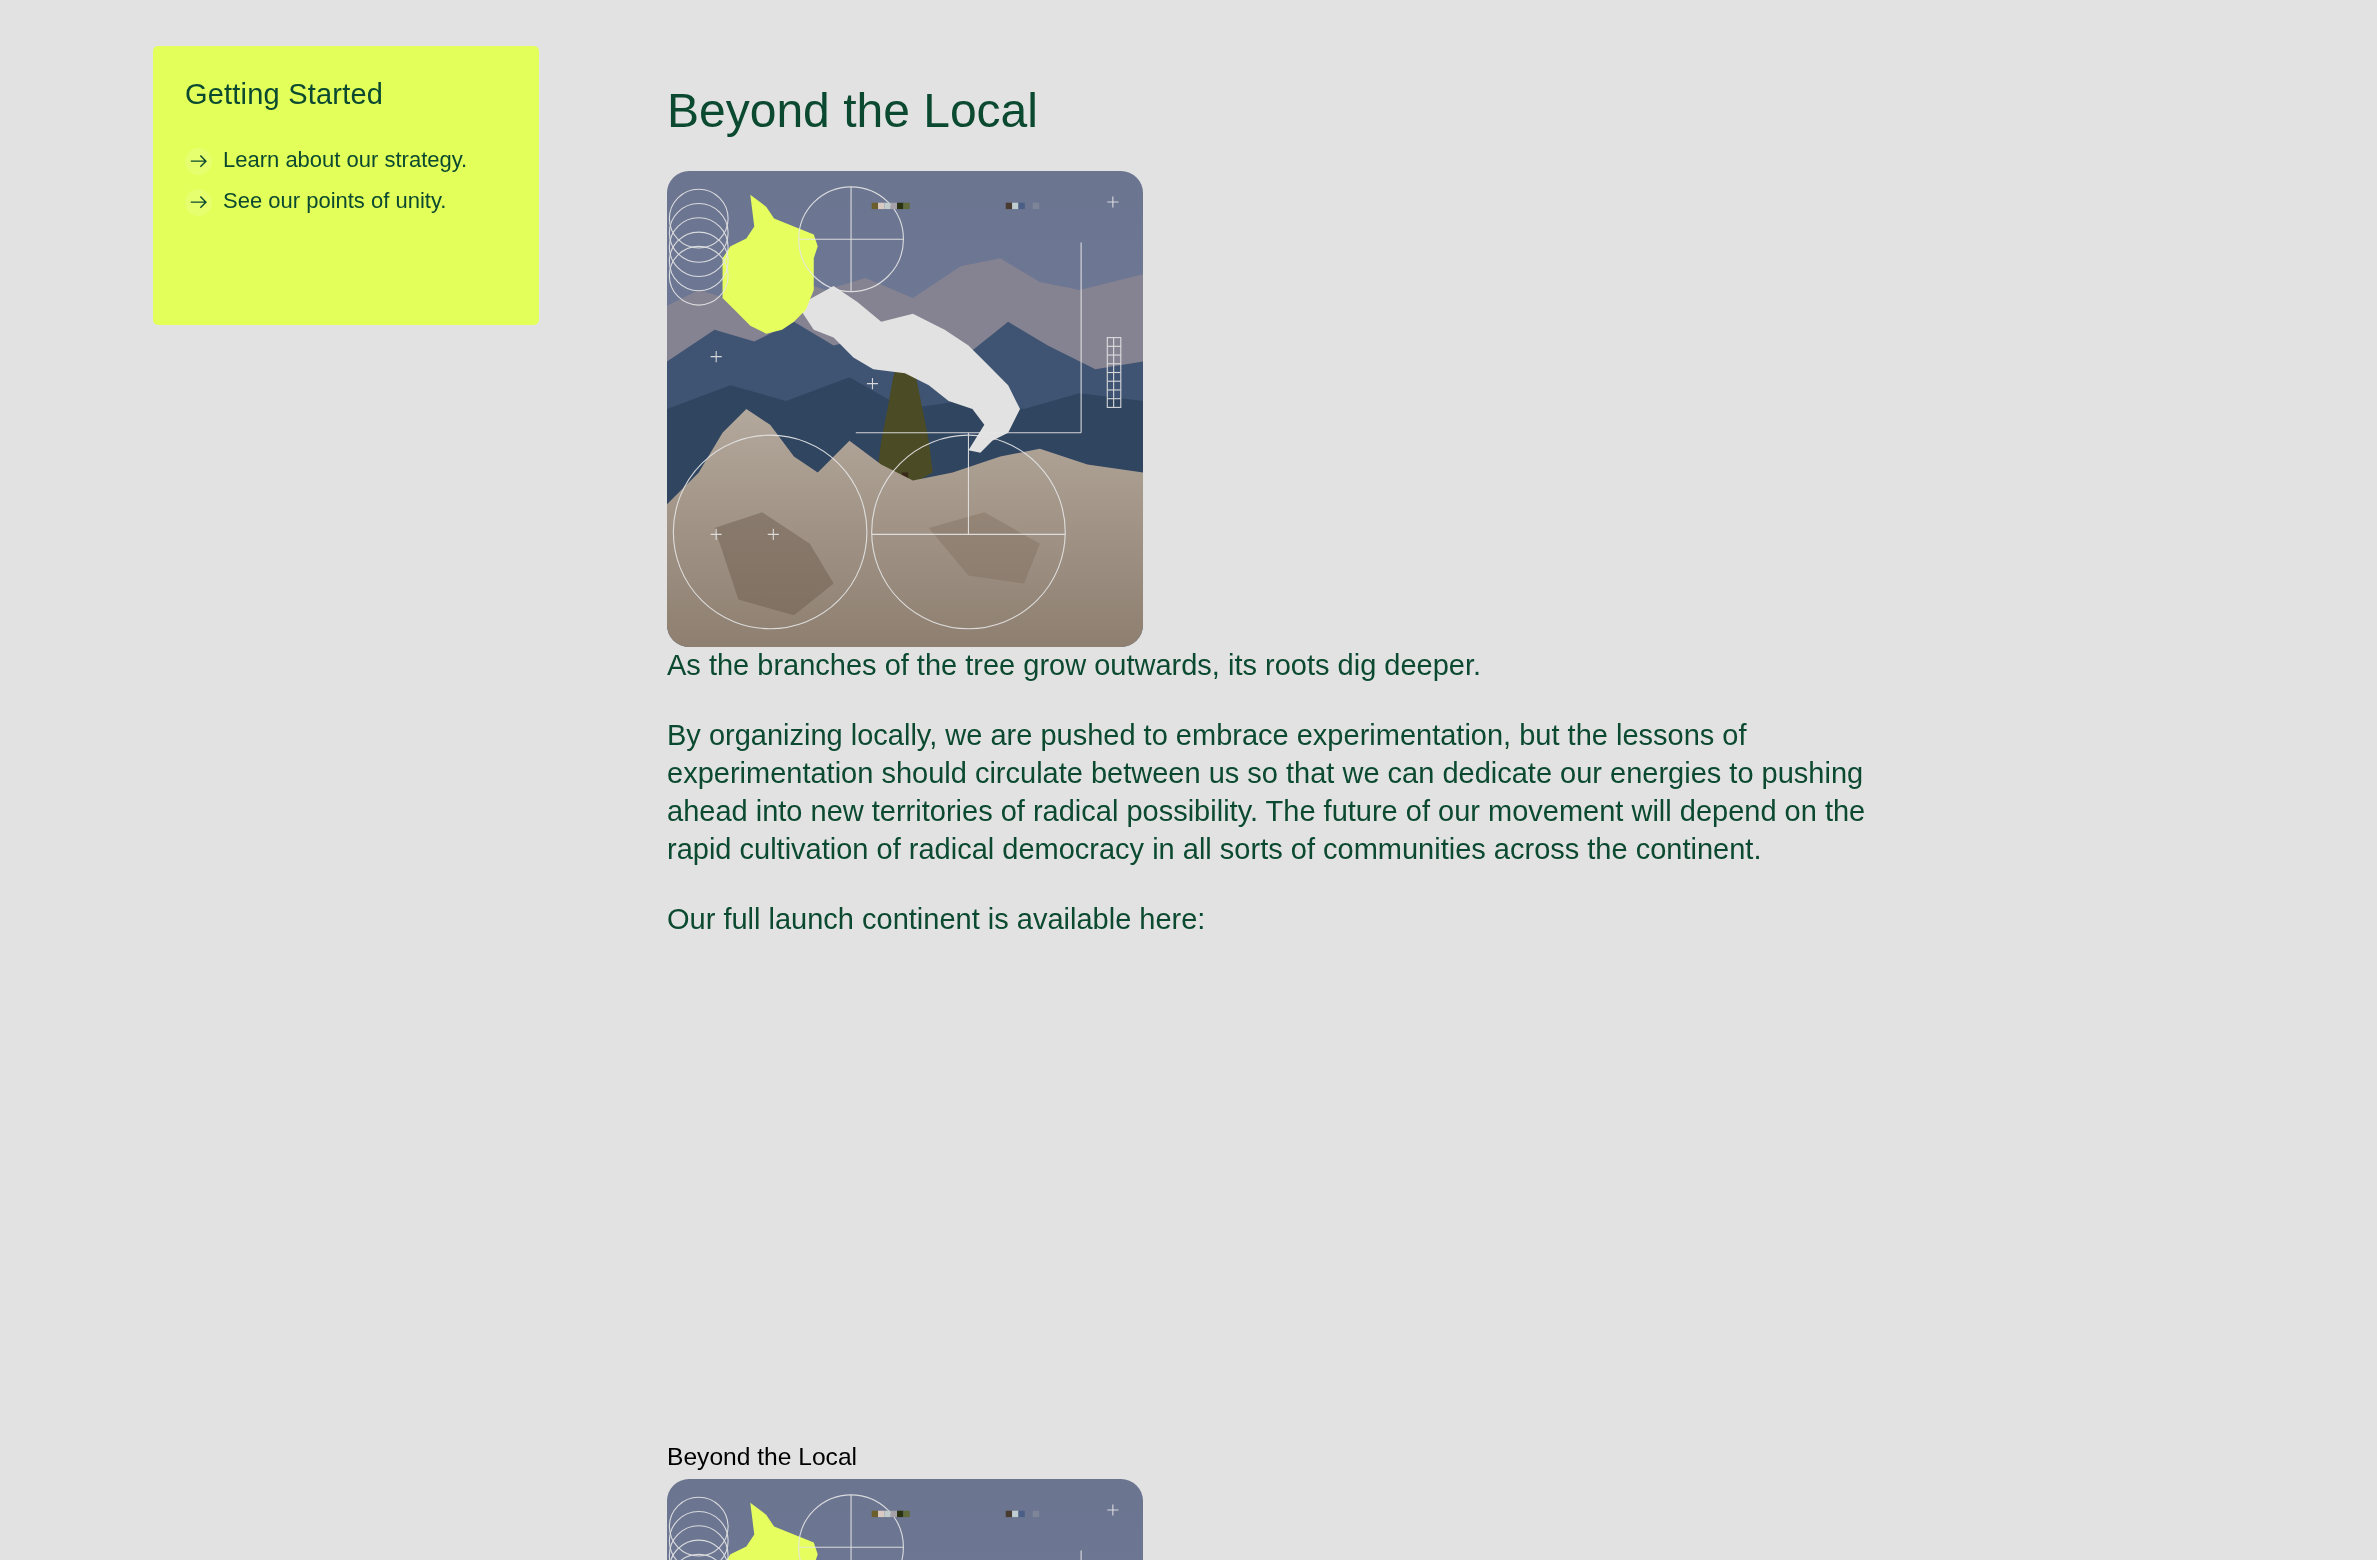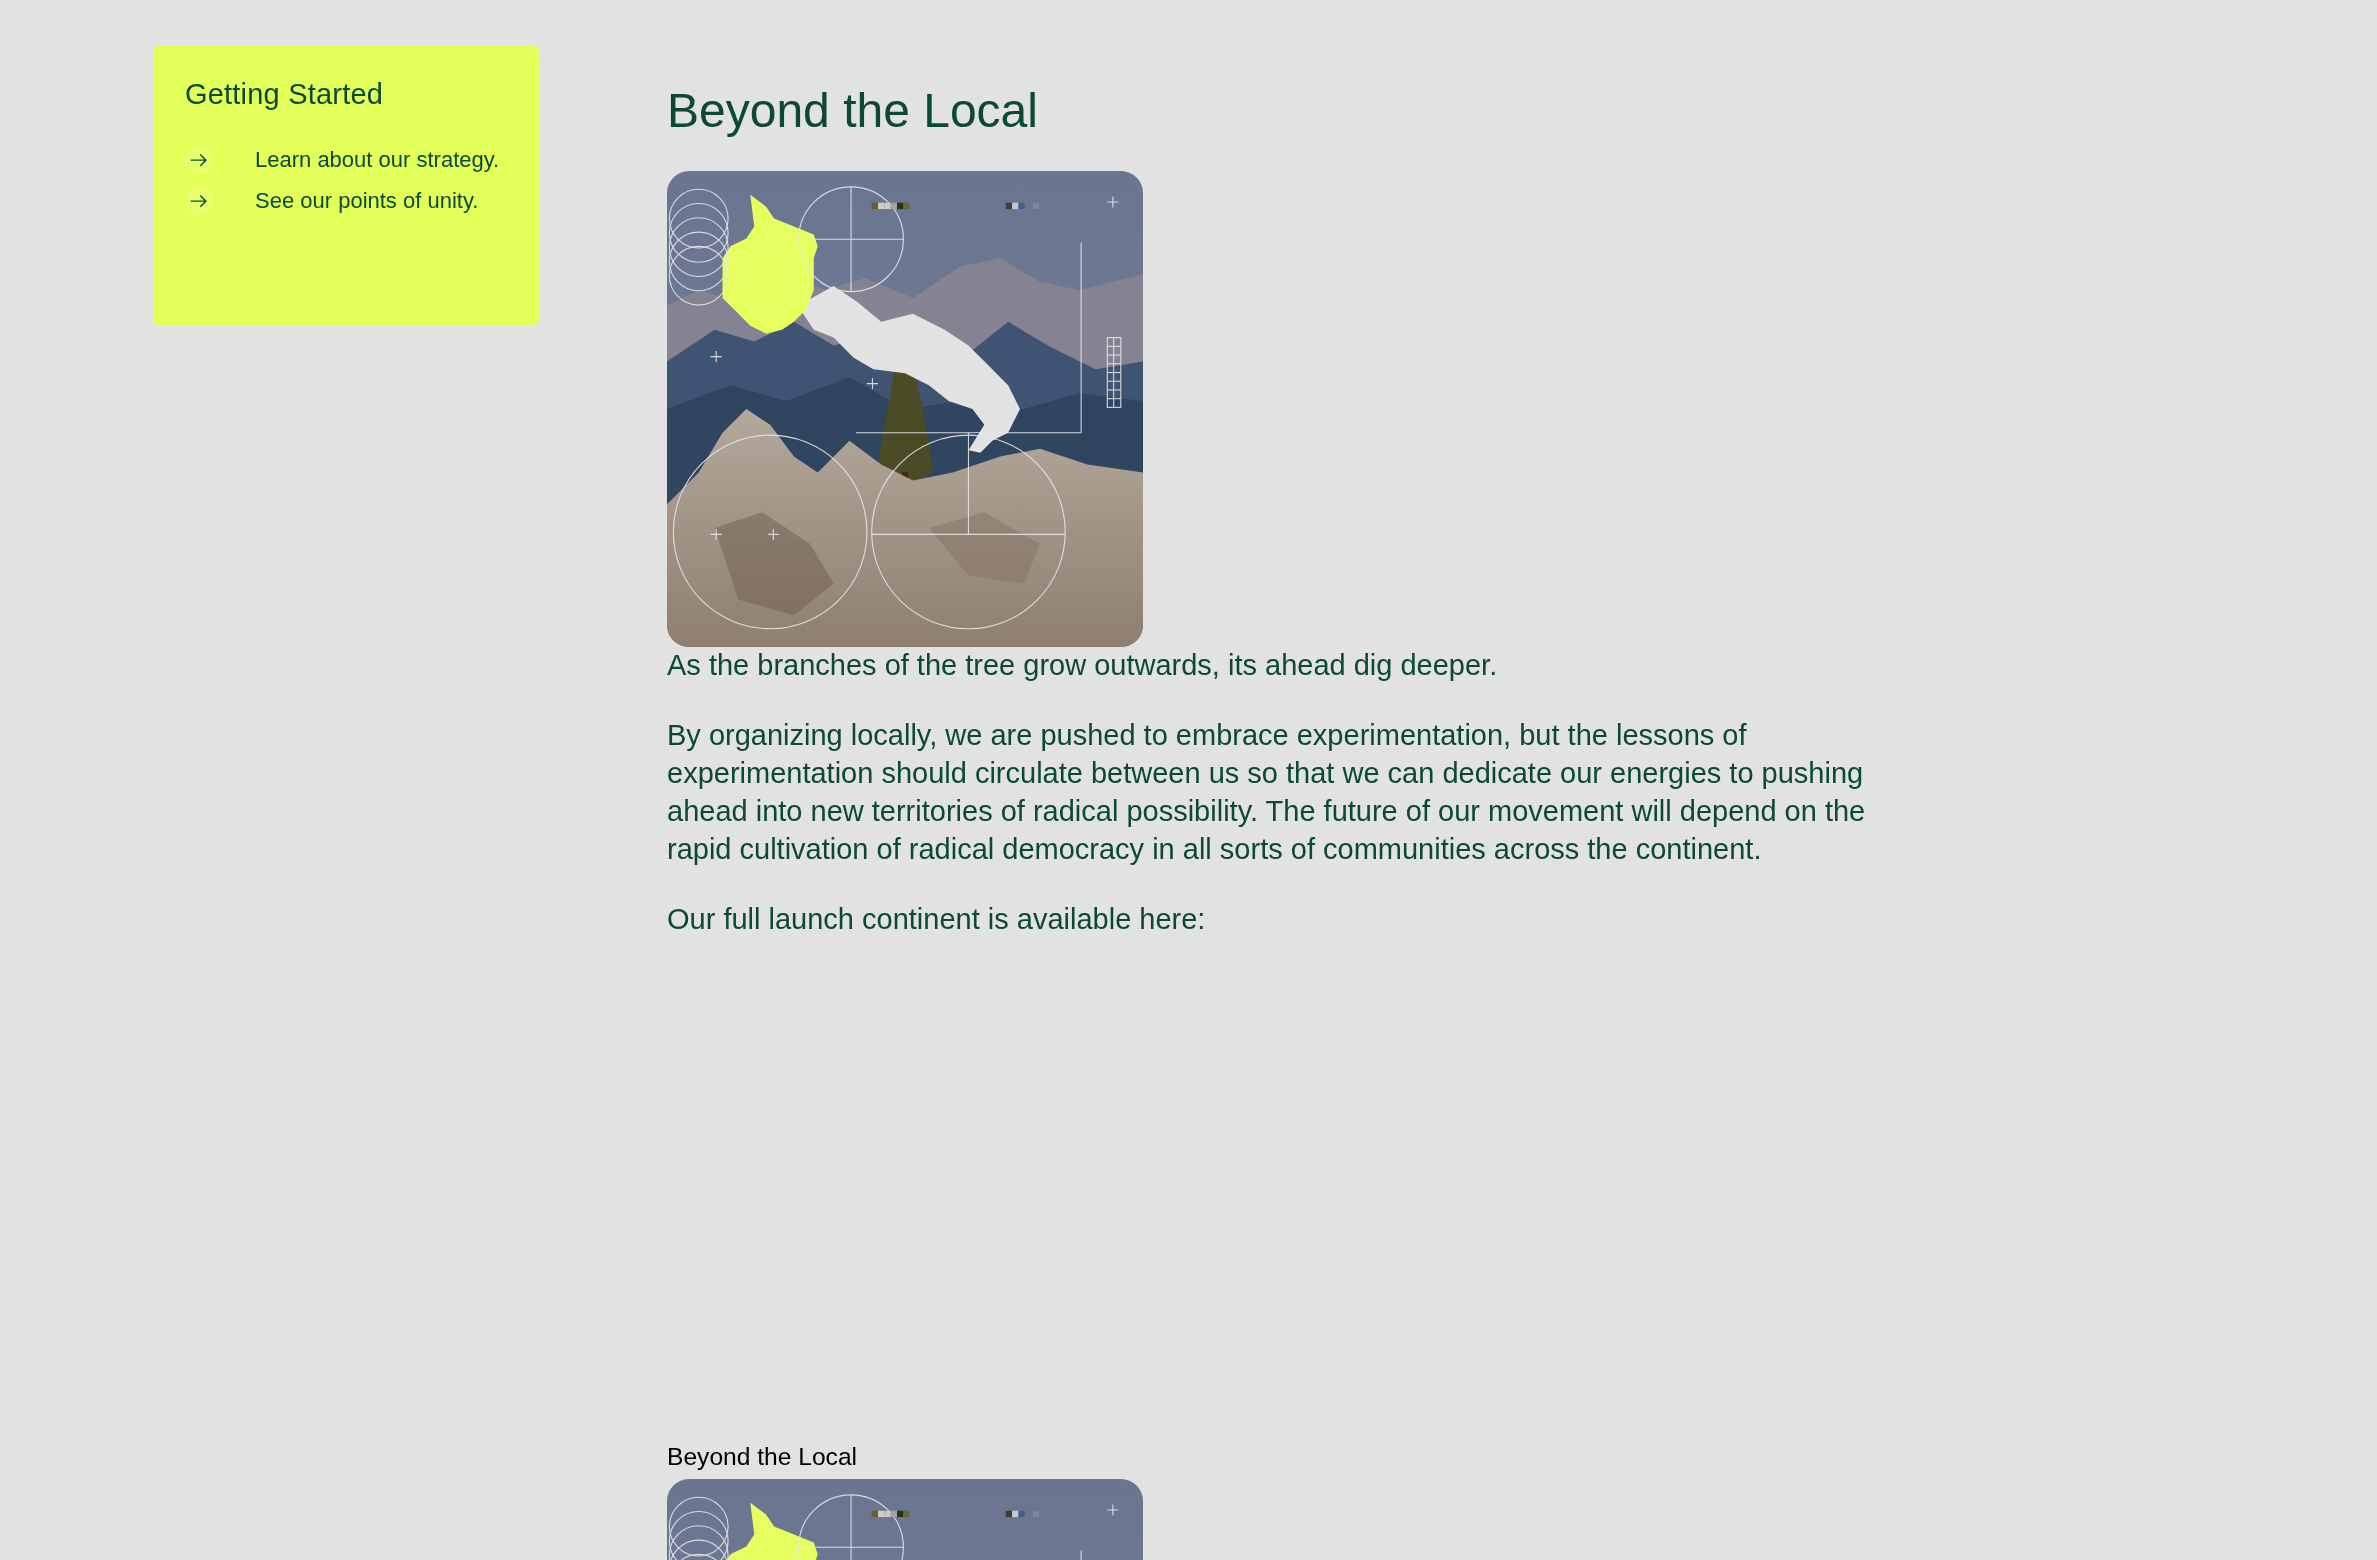--- a/index.html
+++ b/index.html
@@ -20,21 +20,21 @@
     width:386px; height:279px;
     background:#e3ff5a; border-radius:5px;
     box-sizing:border-box; padding:32px 32px 0 32px;
   }
   .gs-title {
     font-size:29px; font-weight:500; margin:0 0 35px 0; color:#0b4a30;
     letter-spacing:0.2px;
   }
   .gs-list { list-style:none; margin:0; padding:0; }
   .gs-item {
-    display:flex; align-items:center; margin-bottom:12.7px; cursor:pointer;gap:32px;
+    display:flex; align-items:flex-end; margin-bottom:12.7px; cursor:pointer;
   }
   .gs-arrow {
     width:27px; height:27px; border-radius:50%;
     display:flex; align-items:center; justify-content:center;
     margin-right:11px; flex:0 0 27px;
     background:rgba(255,255,255,0.12);
   }
   .gs-label { font-size:22px; line-height:28.6px; color:#0b4a30; font-weight:500; }
 
   
@@ -169,21 +169,21 @@
 <main class="main">
   <h1 class="page-title">Beyond the Local</h1>
 
   <div class="hero">
     <svg width="476" height="476" viewBox="0 0 600 600">
         <use href="#collage"></use>
       </svg>
   </div>
 
   <div class="body-text">
-    <p class="first">As the branches of the tree grow outwards, its ahead dig deeper.</p>
+    <p class="first">As the branches of the tree grow outwards, its roots dig deeper.</p>
     <p>By organizing locally, we are pushed to embrace experimentation, but the lessons of experimentation should circulate between us so that we can dedicate our energies to pushing ahead into new territories of radical possibility. The future of our movement will depend on the rapid cultivation of radical democracy in all sorts of communities across the continent.</p>
     <p>Our full launch continent is available here:</p>
   </div>
 
   <div class="embed-title">Beyond the Local</div>
   <div class="hero2">
     <svg width="476" height="476" viewBox="0 0 600 600">
         <use href="#collage"></use>
       </svg>
   </div>

